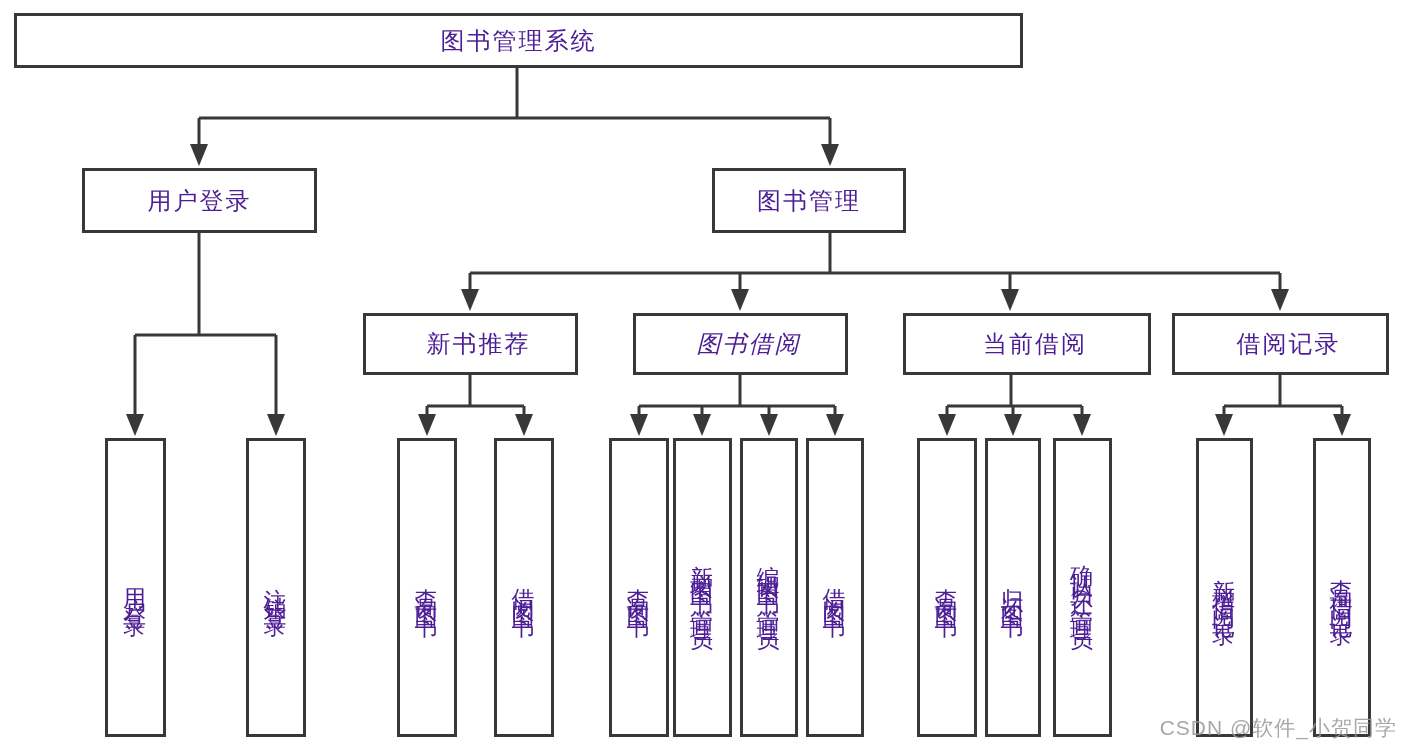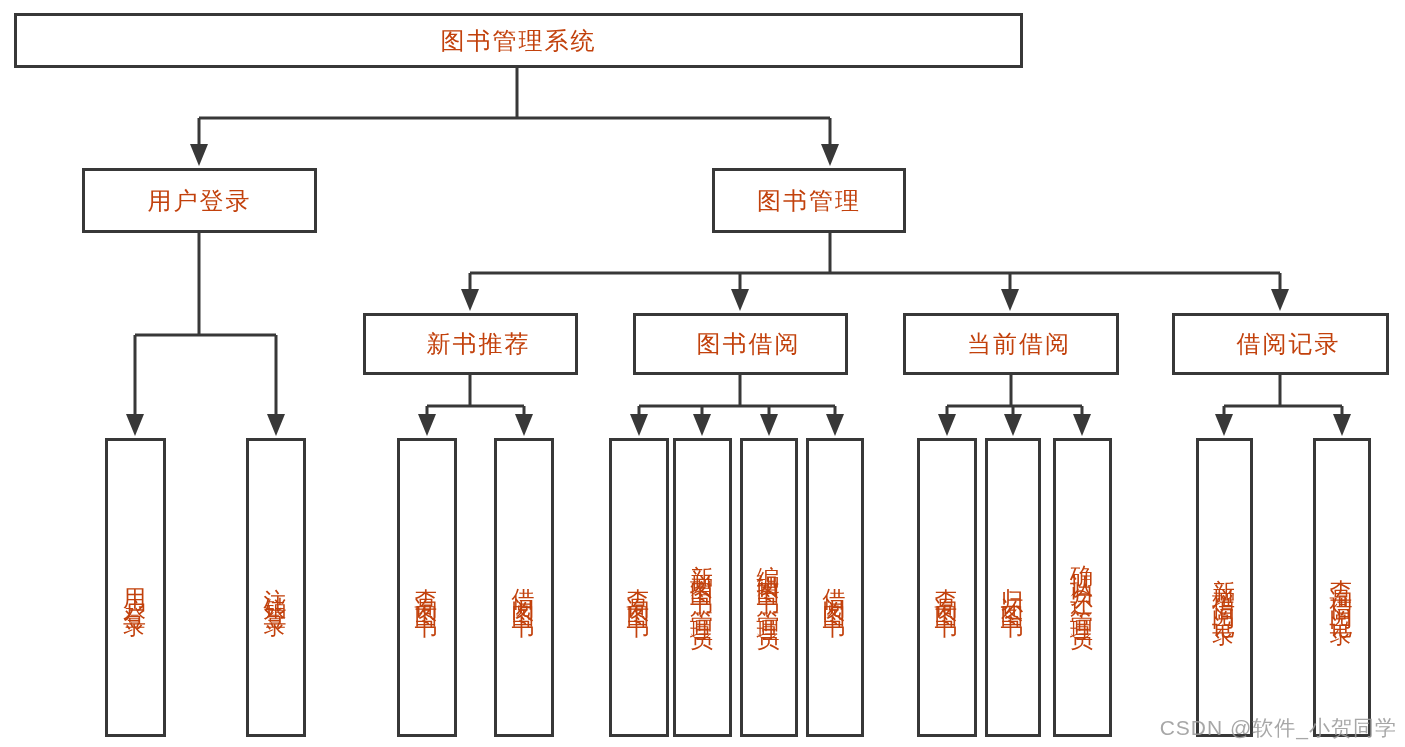--- a/index.html
+++ b/index.html
@@ -15,21 +15,21 @@
     position: absolute;
     left: 0; top: 0;
     width: 1405px; height: 747px;
     pointer-events: none;
   }
   .node {
     position: absolute;
     box-sizing: border-box;
     border: 3px solid #383838;
     background: #ffffff;
-    color: #c2410c;
+    color: #4c1d95;
     display: flex;
     align-items: center;
     justify-content: center;
     white-space: nowrap;
     text-align: right;
   }
   .node-h {
     font-size: 24px;
     letter-spacing: 2px;
   }
@@ -102,22 +102,22 @@
       <polygon points="1333,414 1351,414 1342,436"></polygon>
     </g>
   </svg>
 
   <div class="node node-h node-root">图书管理系统</div>
 
   <div class="node node-h node-l2" style="left:82px;width:235px;">用户登录</div>
   <div class="node node-h node-l2" style="left:712px;width:194px;">图书管理</div>
 
   <div class="node node-h node-l3" style="left:363px;width:215px;">新书推荐</div>
-  <div class="node node-h node-l3" style="left:633px;width:215px;">图书借阅</div>
-  <div class="node node-h node-l3" style="left:903px;width:216px;">当前借阅</div>
+  <div class="node node-h node-l3" style="left:633px;width:215px;font-style:italic;">图书借阅</div>
+  <div class="node node-h node-l3" style="left:903px;width:248px;">当前借阅</div>
   <div class="node node-h node-l3" style="left:1172px;width:217px;">借阅记录</div>
 
   <div class="node leaf" style="left:105px;width:61px;">用户登录</div>
   <div class="node leaf" style="left:246px;width:60px;">注销登录</div>
 
   <div class="node leaf" style="left:397px;width:60px;">查询图书</div>
   <div class="node leaf" style="left:494px;width:60px;">借阅图书</div>
 
   <div class="node leaf" style="left:609px;width:60px;">查询图书</div>
   <div class="node leaf" style="left:673px;width:59px;">新增图书（管理员）</div>

